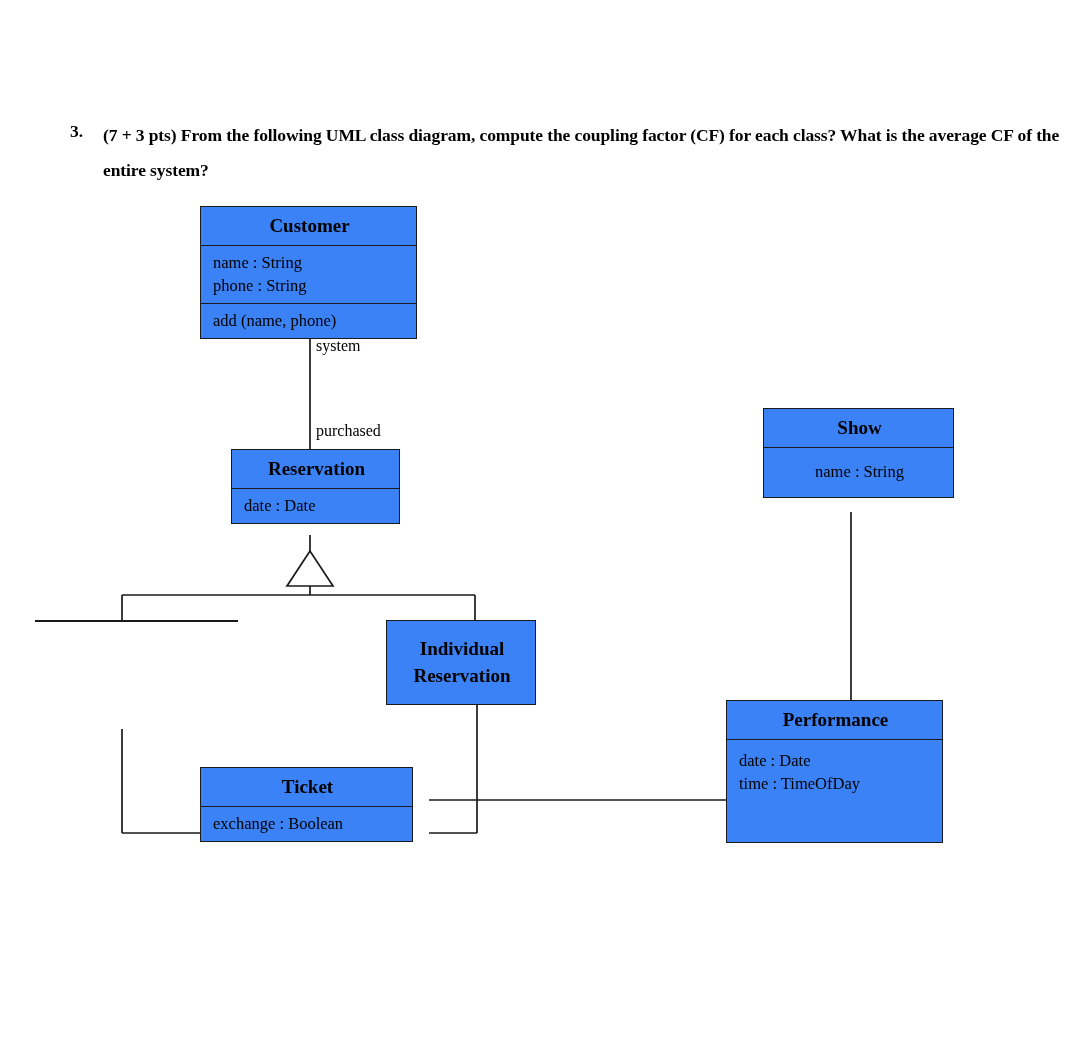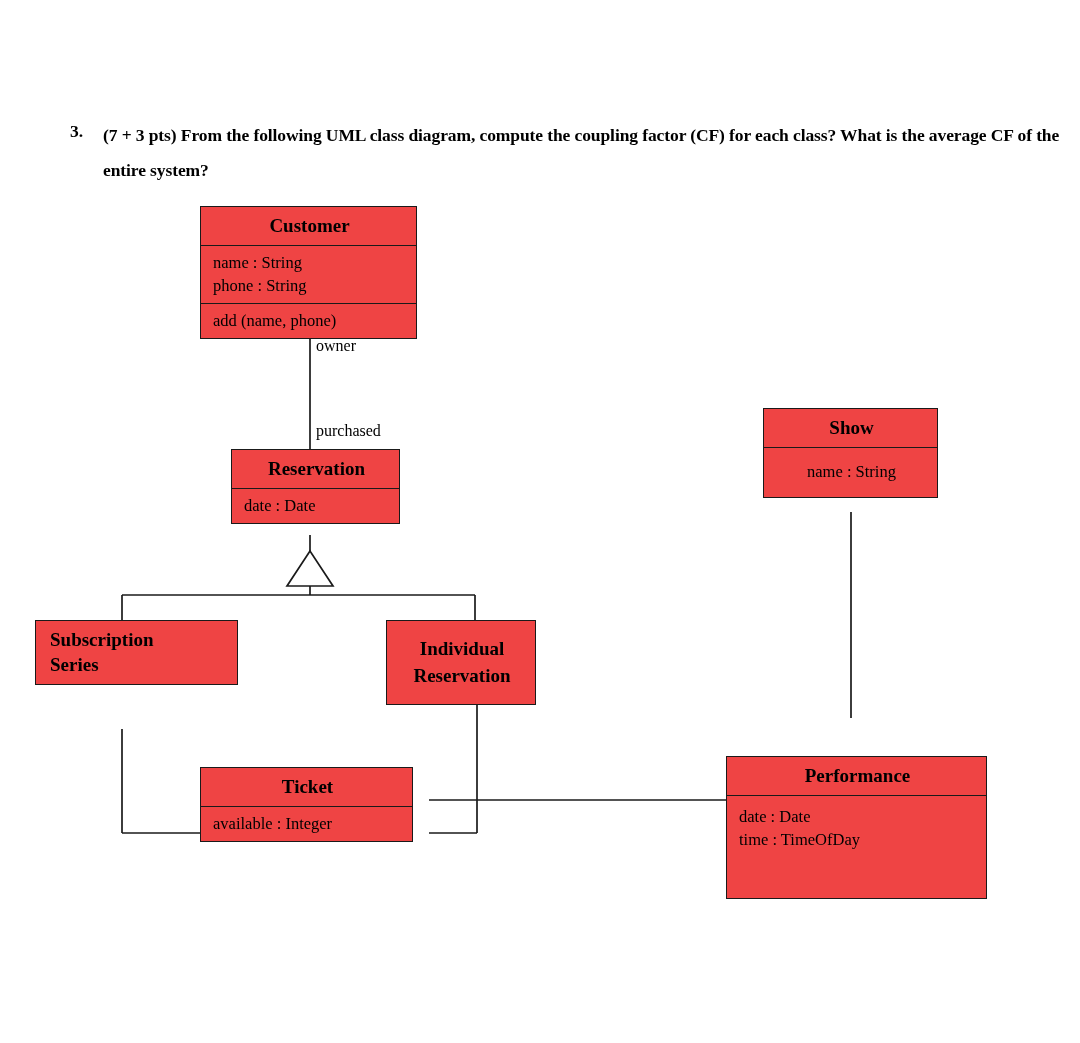--- a/index.html
+++ b/index.html
@@ -53,21 +53,21 @@
     position: absolute;
     left: 0;
     top: 0;
     width: 1080px;
     height: 1043px;
   }
 
   
   .uml-class {
     position: absolute;
-    background: #ef4444;
+    background: #3b82f6;
     border: 1.6px solid #1a1a1a;
     box-sizing: border-box;
     z-index: 5;
   }
   .uml-compartment {
     box-sizing: border-box;
     padding: 5px 10px 6px 12px;
   }
   .uml-compartment + .uml-compartment {
     border-top: 1.6px solid #1a1a1a;
@@ -91,22 +91,22 @@
   .uml-attrs div, .uml-ops div {
     white-space: nowrap;
   }
 
   
   #class-customer       { left: 200px; top: 206px; width: 217px; }
   #class-reservation    { left: 231px; top: 449px; width: 169px; }
   #class-subscription   { left: 35px;  top: 620px; width: 203px; }
   #class-individual     { left: 386px; top: 620px; width: 150px; height: 85px; }
   #class-ticket         { left: 200px; top: 767px; width: 213px; }
-  #class-show           { left: 763px; top: 408px; width: 175px; }
-  #class-performance    { left: 726px; top: 756px; width: 261px; height: 143px; }
+  #class-show           { left: 763px; top: 408px; width: 191px; }
+  #class-performance    { left: 726px; top: 700px; width: 217px; height: 143px; }
 
   #class-individual .uml-name {
     padding-top: 14px;
     line-height: 27px;
   }
   #class-performance .uml-attrs {
     padding-top: 9px;
   }
   #class-show .uml-attrs {
     padding: 12px 10px 14px 12px;
@@ -155,21 +155,21 @@
 
       <line x1="477" y1="704" x2="477" y2="833"></line>
       <line x1="477" y1="833" x2="429" y2="833"></line>
 
       <line x1="429" y1="800" x2="726" y2="800"></line>
 
       <line x1="851" y1="512" x2="851" y2="718"></line>
     </g>
   </svg>
 
-  <div class="assoc-label" id="label-owner">owner</div>
+  <div class="assoc-label" id="label-owner">system</div>
   <div class="assoc-label" id="label-purchased">purchased</div>
 
   <div class="uml-class" id="class-customer">
     <div class="uml-compartment uml-name">Customer</div>
     <div class="uml-compartment uml-attrs">
       <div>name : String</div>
       <div>phone : String</div>
     </div>
     <div class="uml-compartment uml-ops">
       <div>add (name, phone)</div>
@@ -177,37 +177,33 @@
   </div>
 
   <div class="uml-class" id="class-reservation">
     <div class="uml-compartment uml-name">Reservation</div>
     <div class="uml-compartment uml-attrs">
       <div>date : Date</div>
     </div>
   </div>
 
   <div class="uml-class" id="class-subscription">
-    <div class="uml-compartment uml-name left-align">
-      <div>Subscription</div>
-      <div>Series</div>
-    </div>
   </div>
 
   <div class="uml-class" id="class-individual">
     <div class="uml-compartment uml-name">
       <div>Individual</div>
       <div>Reservation</div>
     </div>
   </div>
 
   <div class="uml-class" id="class-ticket">
     <div class="uml-compartment uml-name">Ticket</div>
     <div class="uml-compartment uml-attrs">
-      <div>available : Integer</div>
+      <div>exchange : Boolean</div>
     </div>
   </div>
 
   <div class="uml-class" id="class-show">
     <div class="uml-compartment uml-name">Show</div>
     <div class="uml-compartment uml-attrs">
       <div>name : String</div>
     </div>
   </div>
 

